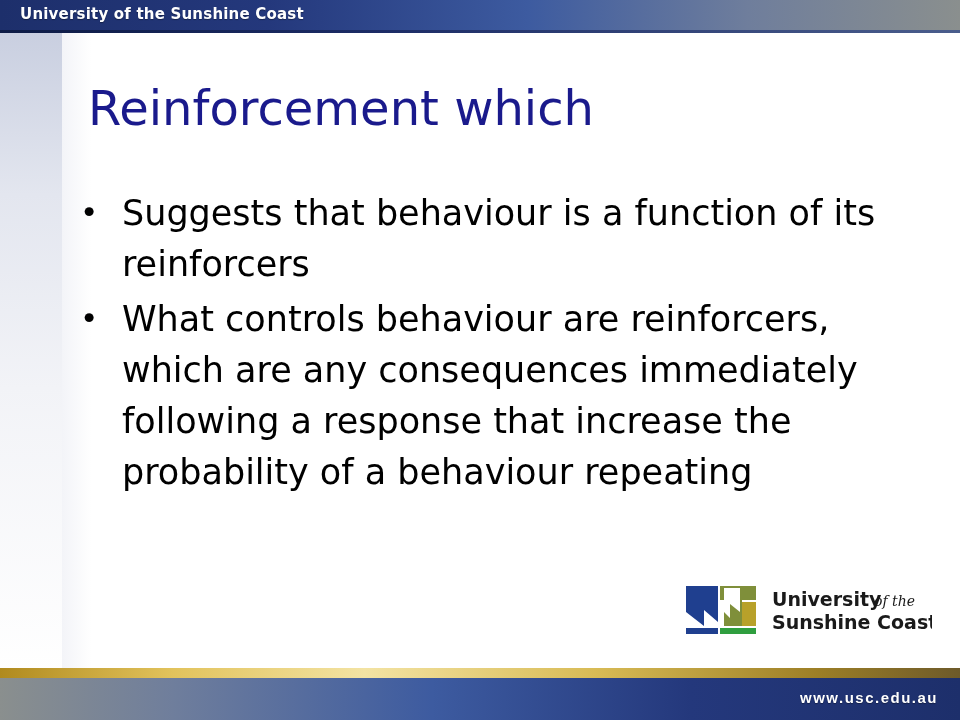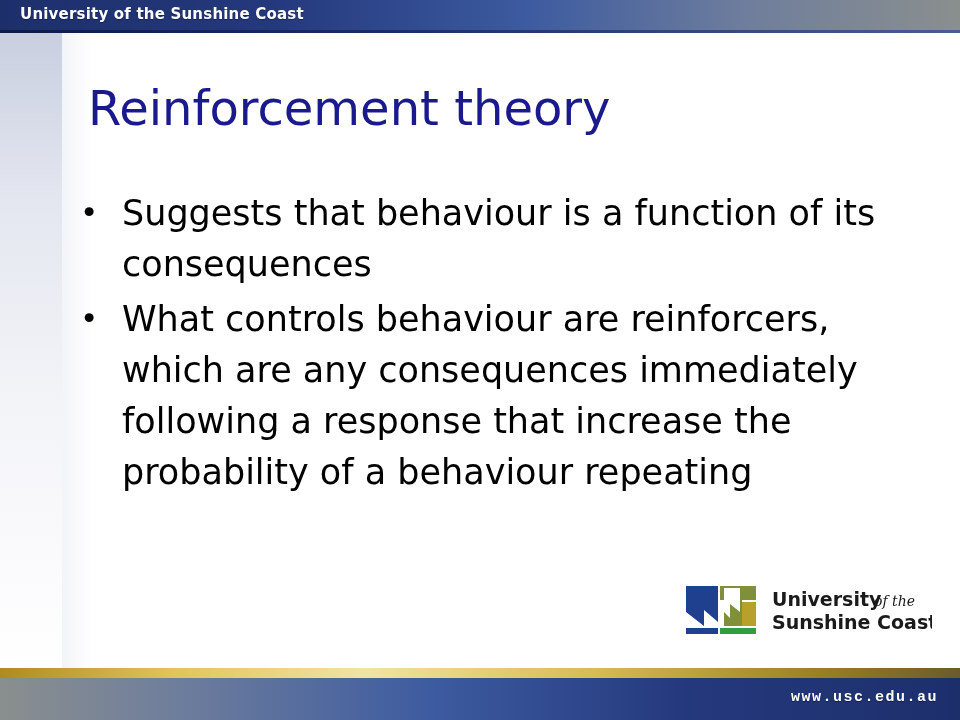--- a/index.html
+++ b/index.html
@@ -152,45 +152,45 @@
     background: linear-gradient(90deg, #8a8f8e 0%, #6f7e9c 18%, #3d5ba0 45%, #24387c 72%, #1d2f6b 100%);
   }
   .bottom-banner .url {
     position: absolute;
     right: 22px;
     top: 11px;
     color: #ffffff;
     font-size: 15px;
     font-weight: bold;
     letter-spacing: 1.5px;
-    font-family: Liberation Mono, monospace;
+    font-family: Liberation Sans, sans-serif;
     text-shadow: 0 1px 1px rgba(0,0,0,0.35);
   }
 </style>
 </head>
 <body>
 
 <div class="slide">
 
   <div class="top-banner">
     <div class="banner-text">University of the Sunshine Coast</div>
   </div>
   <div class="banner-underline"></div>
 
   <div class="left-strip"></div>
   <div class="left-strip-edge"></div>
 
   <div class="content">
 
-    <div class="slide-title">Reinforcement theory</div>
+    <div class="slide-title">Reinforcement which</div>
 
     <ul class="bullet-list">
       <li class="bullet-item">
         <span class="bullet-marker">•</span>
-        <span class="bullet-text">Suggests that behaviour is a function of its consequences</span>
+        <span class="bullet-text">Suggests that behaviour is a function of its reinforcers</span>
       </li>
       <li class="bullet-item">
         <span class="bullet-marker">•</span>
         <span class="bullet-text">What controls behaviour are reinforcers, which are any consequences immediately following a response that increase the probability of a behaviour repeating</span>
       </li>
     </ul>
 
     <div class="usc-logo">
       <svg width="248" height="56" viewBox="0 0 248 56" xmlns="http://www.w3.org/2000/svg">
 

